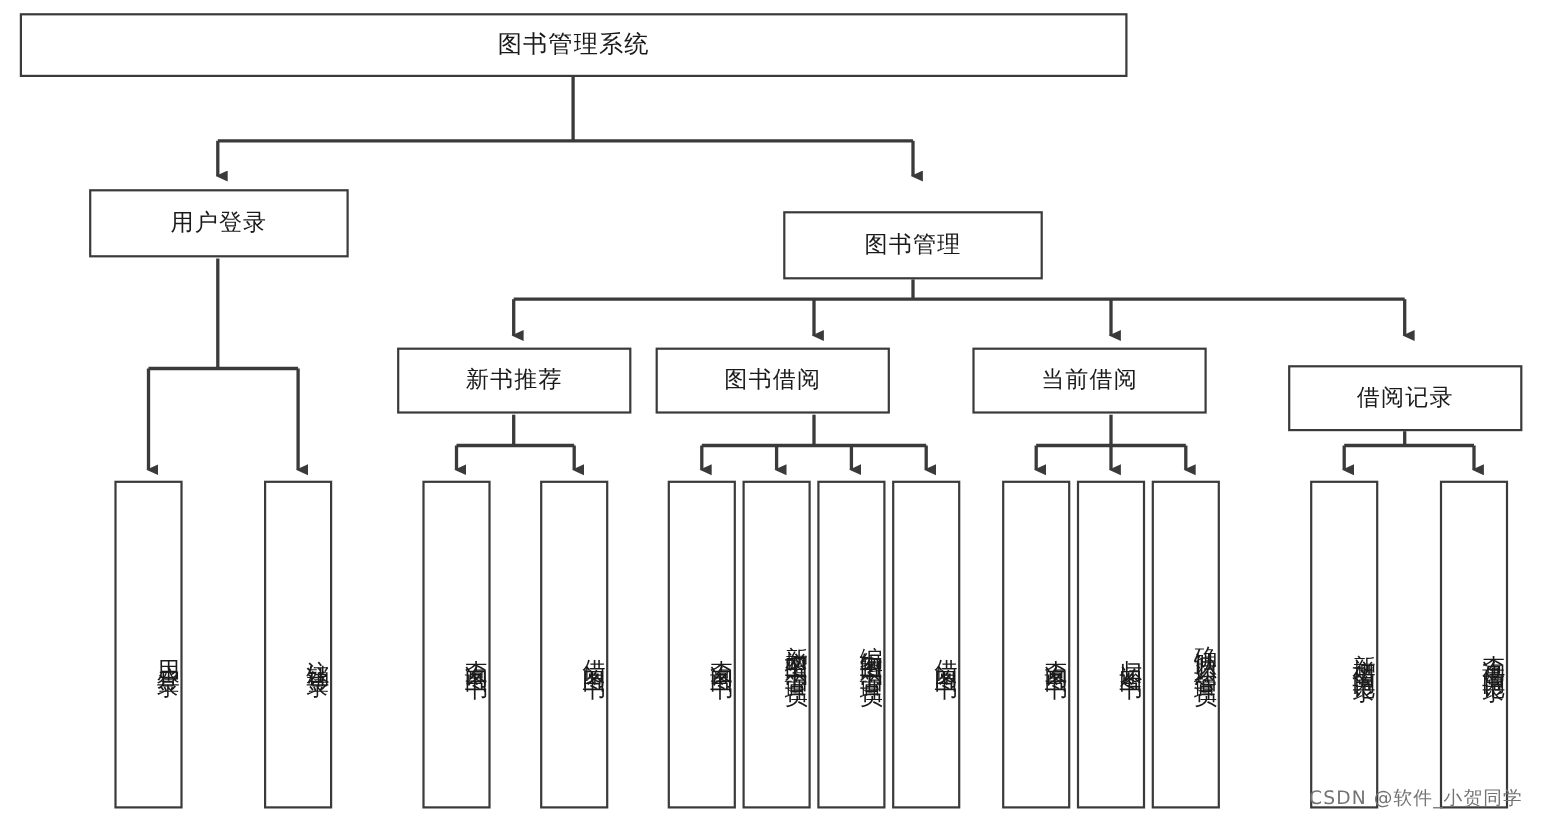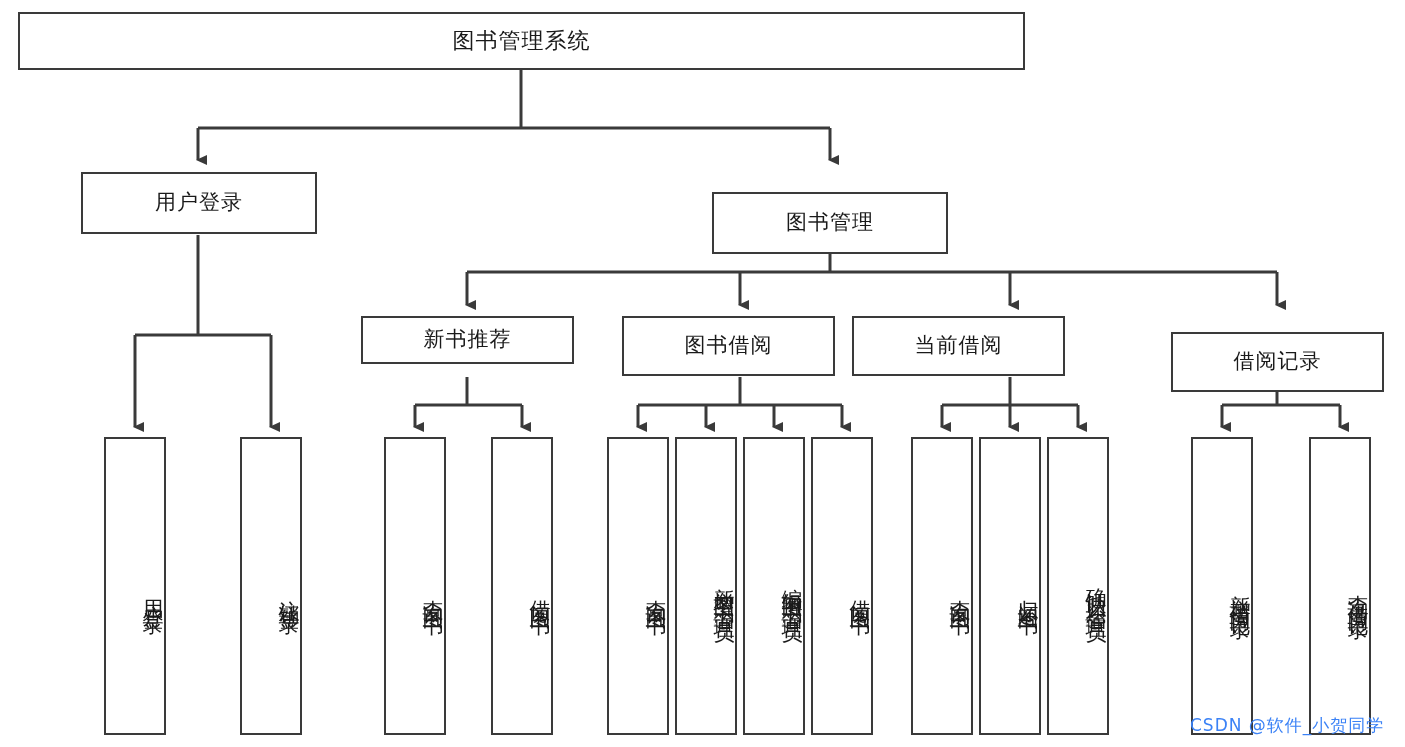--- a/index.html
+++ b/index.html
@@ -55,21 +55,21 @@
     align-items: flex-start;
     justify-content: center;
   }
   .node.vert .vtext {
     writing-mode: vertical-rl;
     text-orientation: upright;
     white-space: nowrap;
   }
   .watermark {
     position: absolute;
-    color: #3b82f6;
+    color: #737373;
     font-size: 17px;
     letter-spacing: 1px;
     white-space: nowrap;
     user-select: none;
   }
 </style>
 </head>
 <body>
 
 <div id="canvas">
@@ -128,27 +128,27 @@
     <span>图书管理系统</span>
   </div>
 
   <div class="node horiz" style="left:81px; top:172px; width:236px; height:62px;">
     <span>用户登录</span>
   </div>
   <div class="node horiz" style="left:712px; top:172px; width:236px; height:62px;margin-top:20px;">
     <span>图书管理</span>
   </div>
 
-  <div class="node horiz" style="left:361px; top:316px; width:213px; height:48px;">
+  <div class="node horiz" style="left:361px; top:316px; width:213px; height:60px;">
     <span>新书推荐</span>
   </div>
-  <div class="node horiz" style="left:622px; top:316px; width:213px; height:60px;">
+  <div class="node horiz" style="left:596px; top:316px; width:213px; height:60px;">
     <span>图书借阅</span>
   </div>
-  <div class="node horiz" style="left:852px; top:316px; width:213px; height:60px;">
+  <div class="node horiz" style="left:884px; top:316px; width:213px; height:60px;">
     <span>当前借阅</span>
   </div>
   <div class="node horiz" style="left:1171px; top:332px; width:213px; height:60px;">
     <span>借阅记录</span>
   </div>
 
   <div class="node vert" style="left:104px; top:437px; width:62px; height:298px;">
     <span class="vtext">用户登录</span>
   </div>
   <div class="node vert" style="left:240px; top:437px; width:62px; height:298px;">

